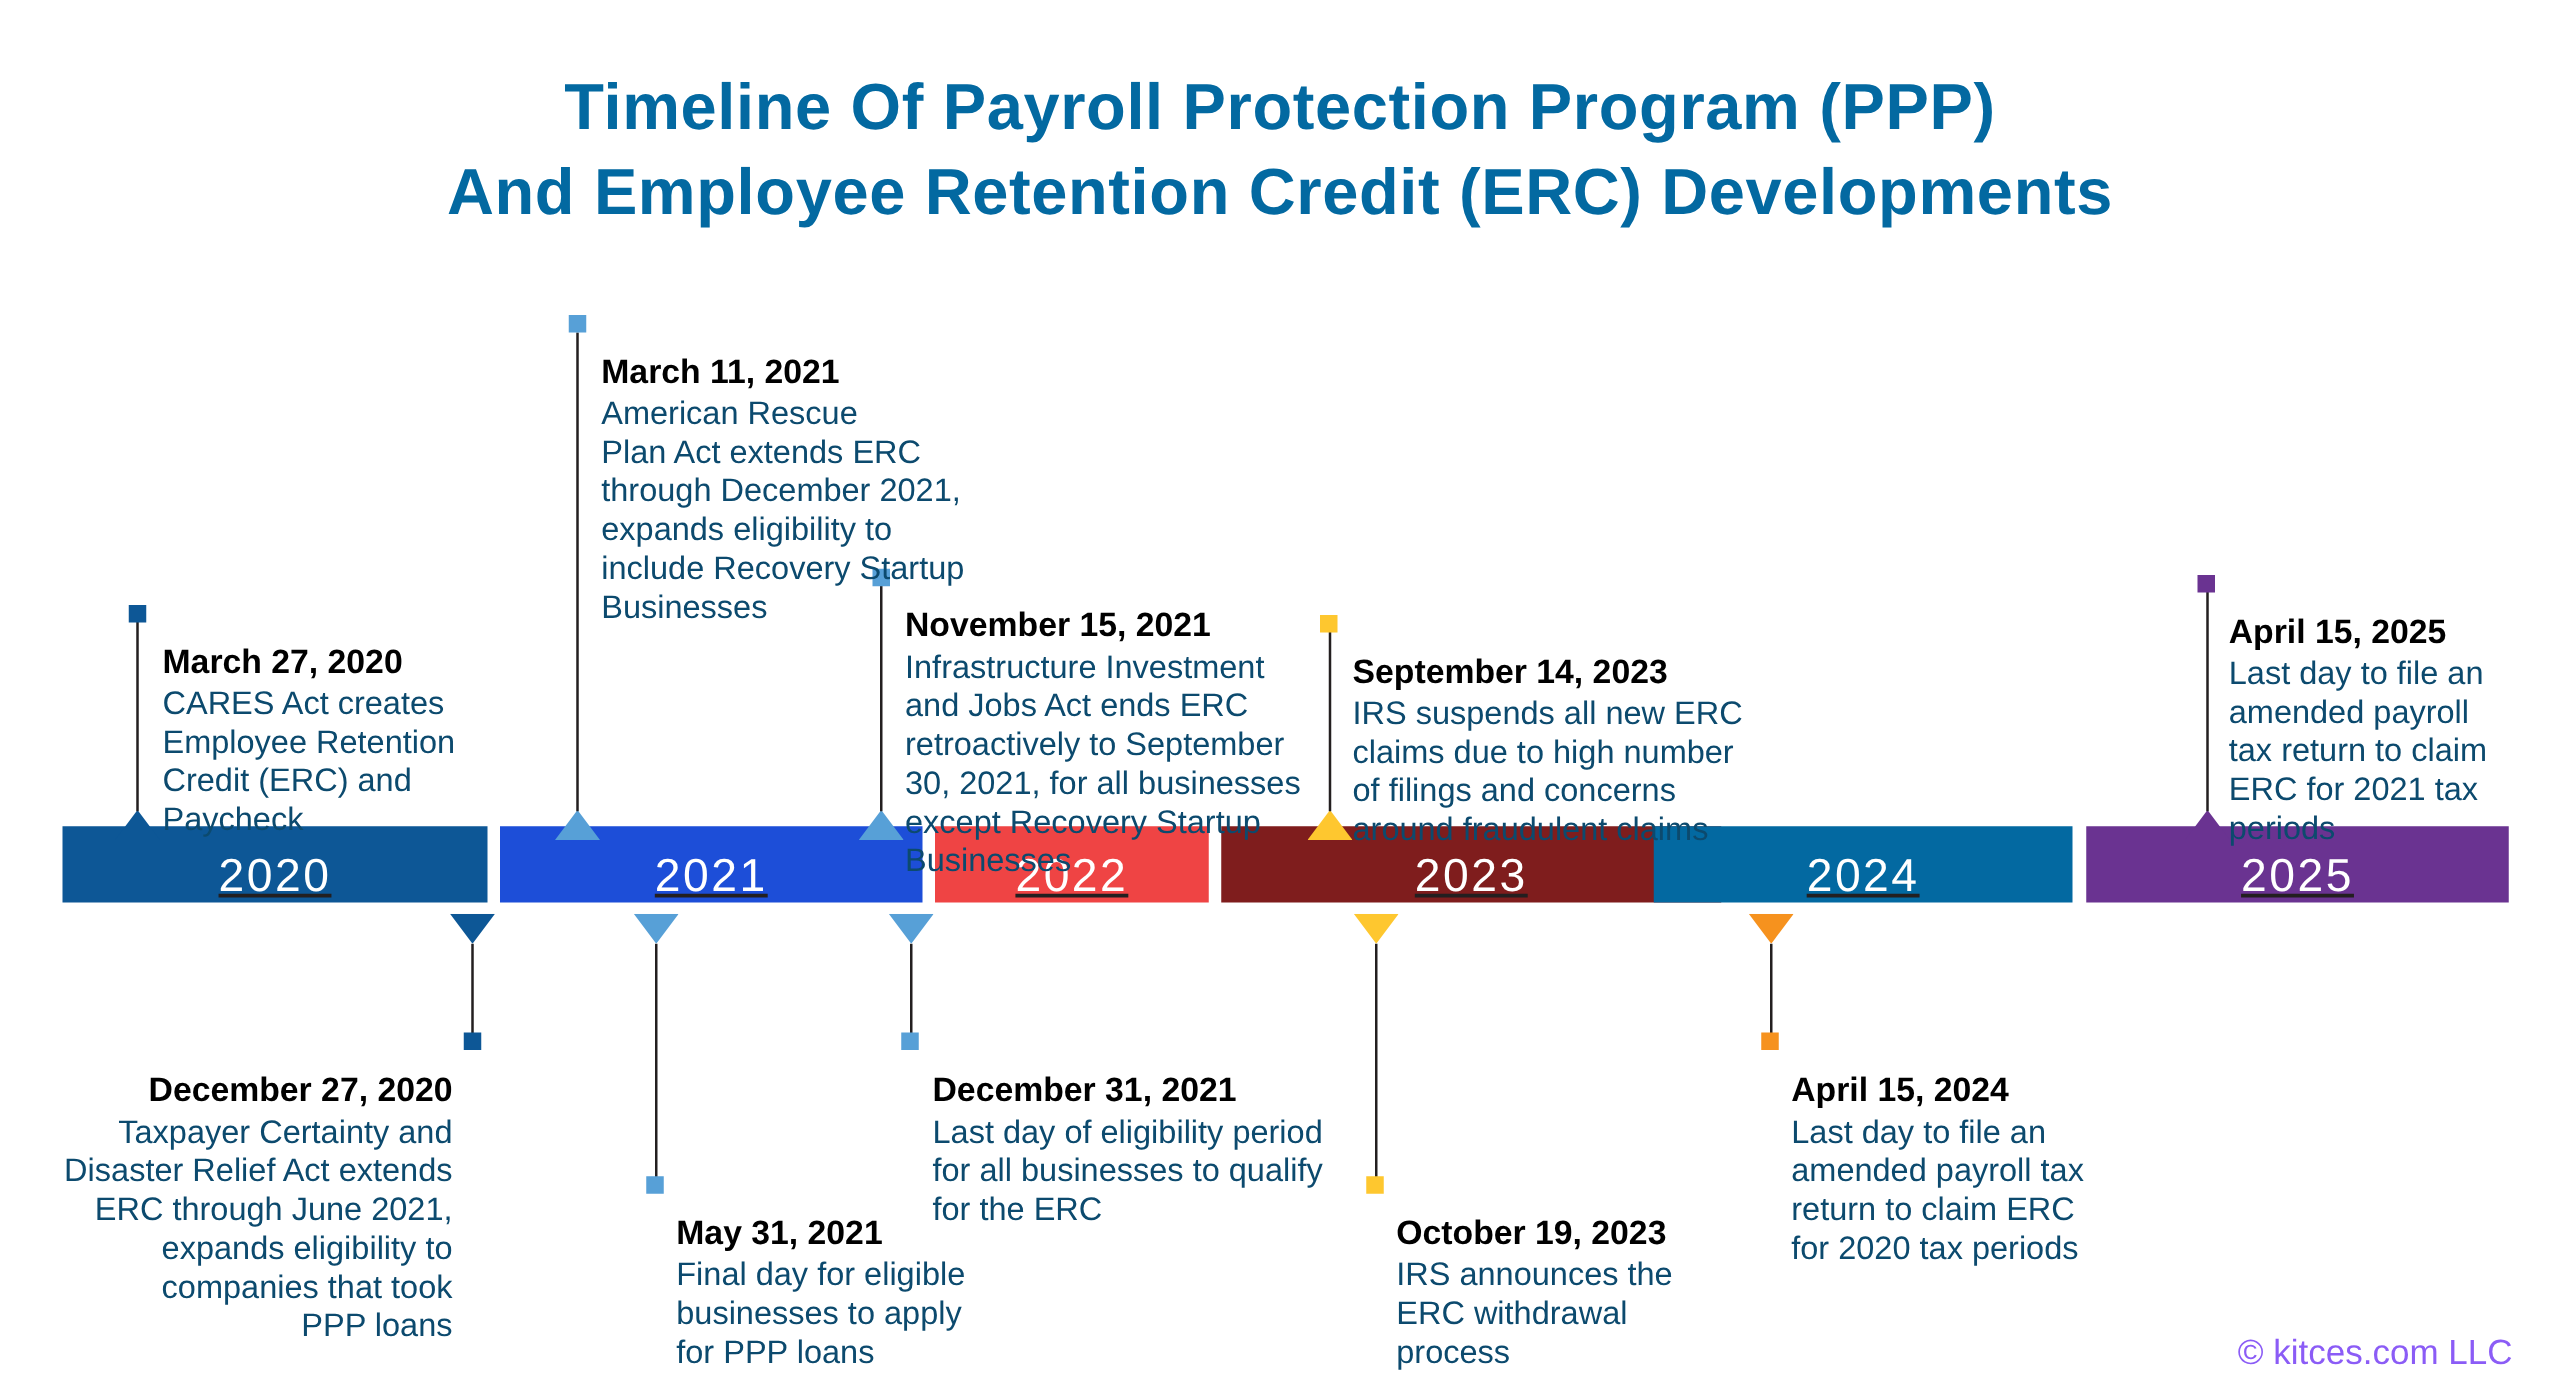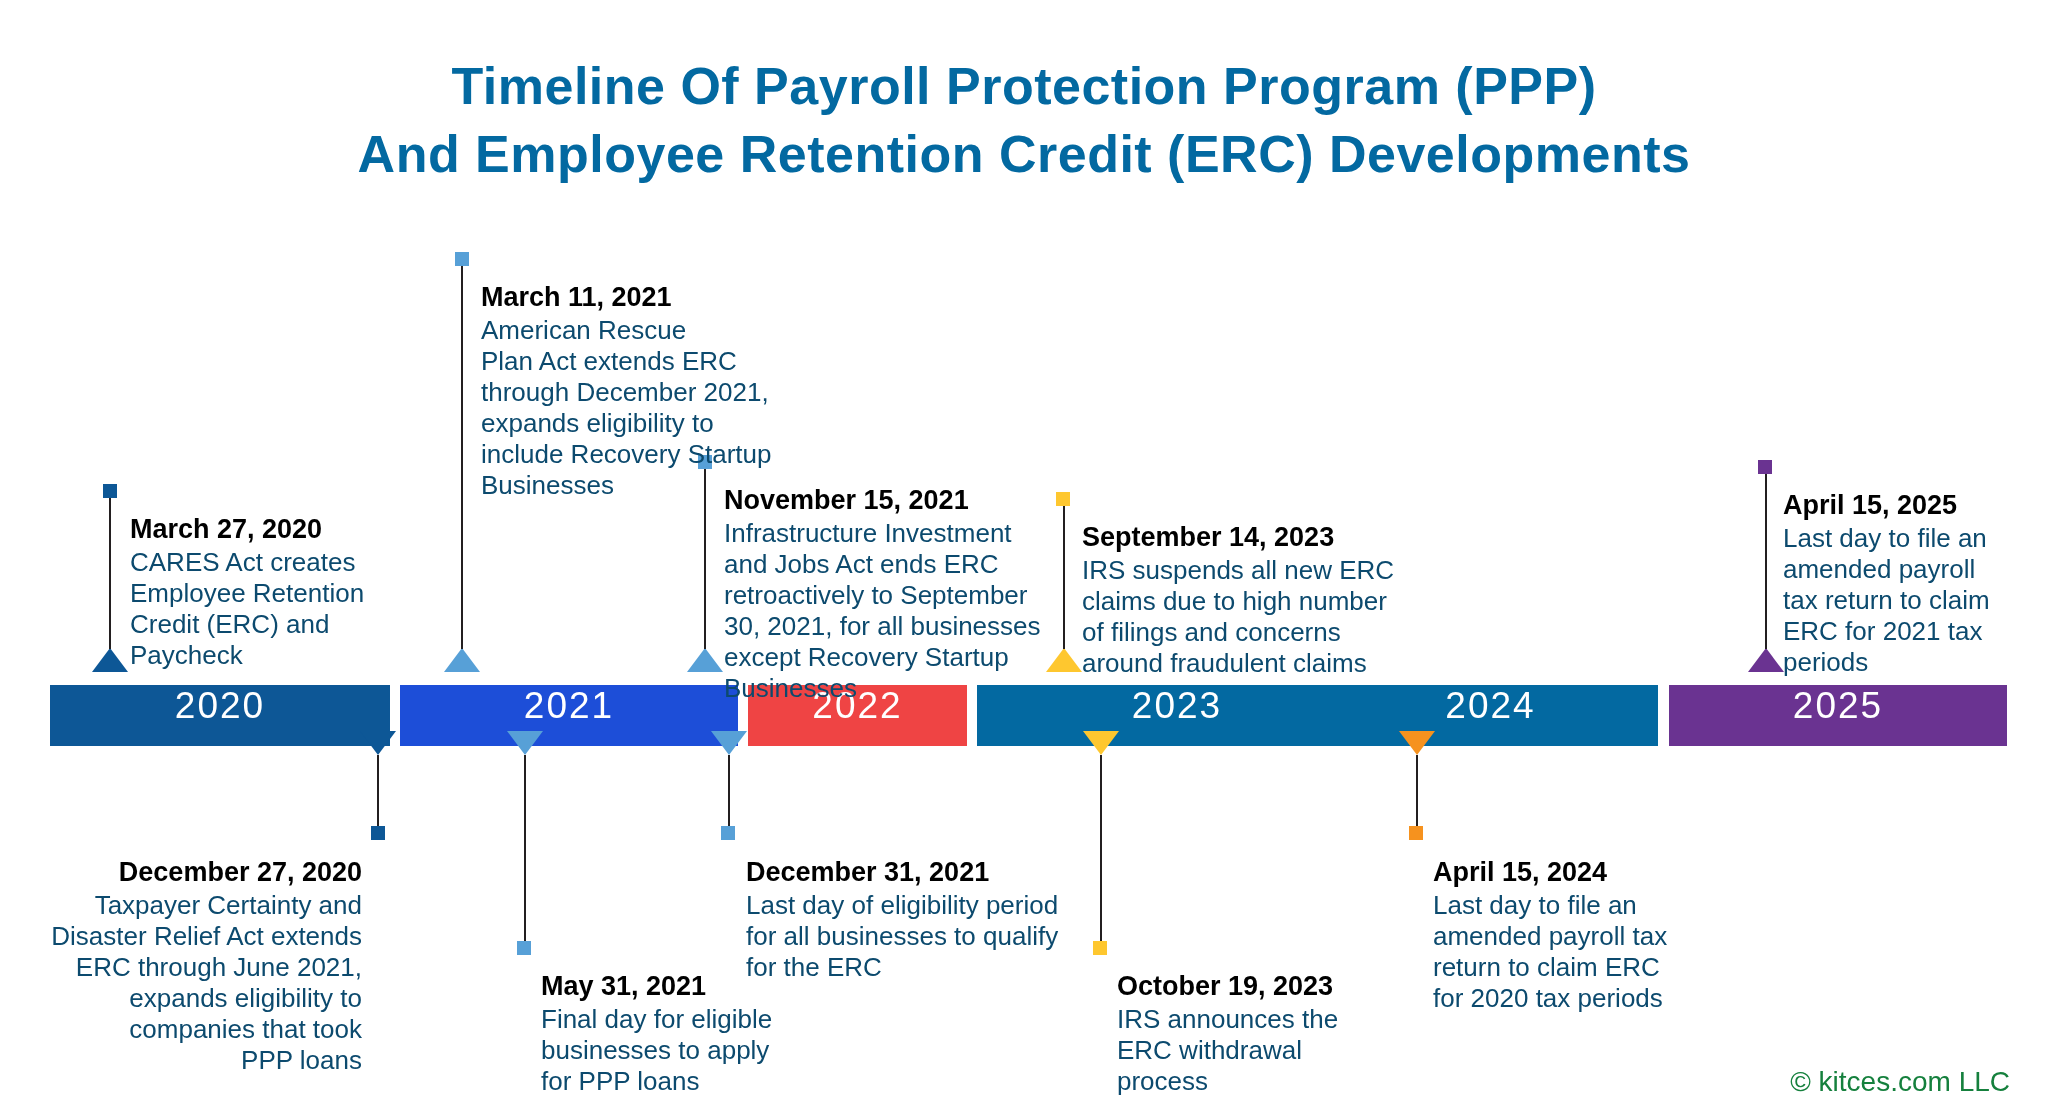--- a/index.html
+++ b/index.html
@@ -5,54 +5,54 @@
   html,body{margin:0;padding:0;background:#ffffff;}
   .canvas{
     position:relative;width:2048px;height:1116px;background:#ffffff;overflow:hidden;
     font-family:"Liberation Sans", sans-serif;color:#231F20;
   }
   .title{
     position:absolute;left:0;top:52px;width:2048px;text-align:center;
     font-size:52px;line-height:68px;font-weight:700;color:#0369a1;letter-spacing:0.5px;
   }
   .bar{
-    position:absolute;top:685px;height:61px;display:flex;align-items:flex-start;justify-content:center;
+    position:absolute;top:661px;height:61px;display:flex;align-items:flex-end;justify-content:center;text-decoration:underline;
   }
   .bar-label{color:#ffffff;font-size:37px;font-weight:400;letter-spacing:2px;}
   .arrow{position:absolute;width:36px;height:24px;}
   .arrow.up{top:648px;clip-path:polygon(50% 0,100% 100%,0 100%);}
   .arrow.down{top:731px;clip-path:polygon(0 0,100% 0,50% 100%);}
   .vline{position:absolute;width:2px;background:#231F20;}
   .marker{position:absolute;width:14px;height:14px;}
   .event{position:absolute;font-size:26px;line-height:31px;margin-top:37px;}
   .event-date{font-weight:700;color:#000000;font-size:27px;margin-bottom:2px;}
   .event-desc{white-space:pre-line;color:#0c4a6e;}
   .event.align-right{text-align:right;}
-  .copyright{position:absolute;right:38px;top:1066px;font-size:28px;color:#15803d;}
+  .copyright{position:absolute;right:38px;top:1066px;font-size:28px;color:#8b5cf6;}
 </style>
 </head>
 <body>
 
 <div class="canvas">
 
   <div class="title">
     <div>Timeline Of Payroll Protection Program (PPP)</div>
     <div>And Employee Retention Credit (ERC) Developments</div>
   </div>
 
   <div class="bar" style="left: 50px; width: 340px; background-color: rgb(13, 87, 150);">
       <span class="bar-label">2020</span>
     </div>
   <div class="bar" style="left: 400px; width: 338px; background-color: #1d4ed8;">
       <span class="bar-label">2021</span>
     </div>
   <div class="bar" style="left: 748px; width: 219px; background-color: #ef4444;">
       <span class="bar-label">2022</span>
     </div>
-  <div class="bar" style="left: 977px; width: 400px; background-color: #0369a1;">
+  <div class="bar" style="left: 977px; width: 400px; background-color: #7f1d1d;">
       <span class="bar-label">2023</span>
     </div>
   <div class="bar" style="left: 1323px; width: 335px; background-color: #0369a1;">
       <span class="bar-label">2024</span>
     </div>
   <div class="bar" style="left: 1669px; width: 338px; background-color: rgb(106, 51, 145);">
       <span class="bar-label">2025</span>
     </div>
 
   <div class="arrow up" style="left: 92px; background-color: rgb(13, 87, 150);"></div>

